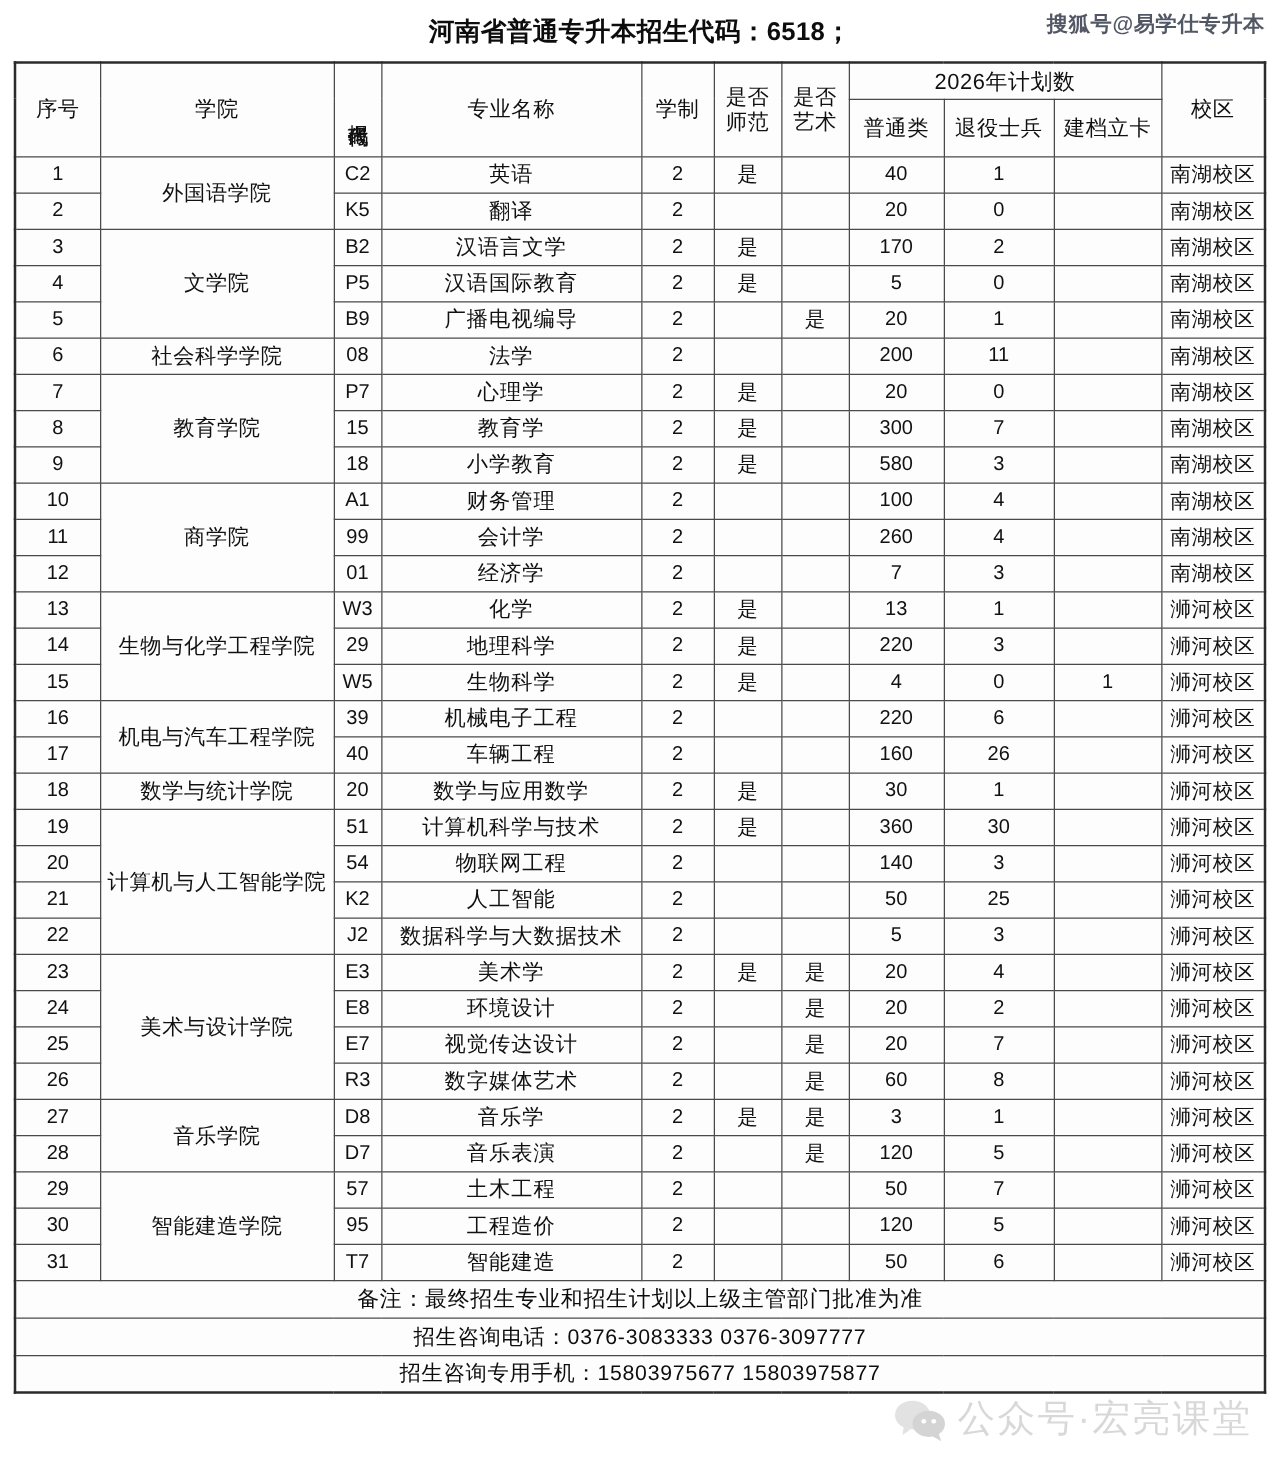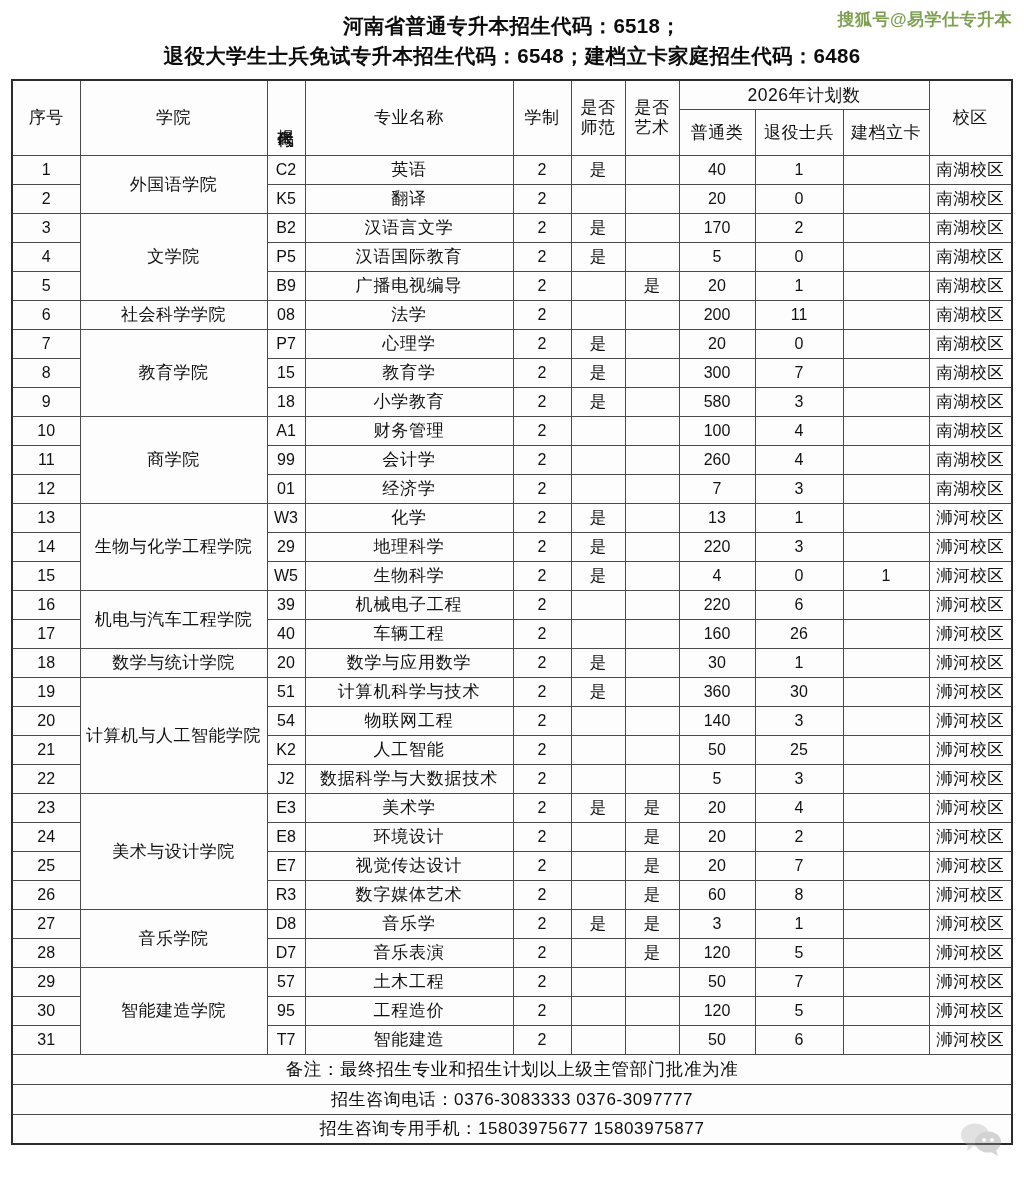--- a/index.html
+++ b/index.html
@@ -34,21 +34,21 @@
   }
 
   
   #sohu-watermark {
     position: absolute;
     top: 8px;
     right: 12px;
     font-family: "Liberation Sans", sans-serif;
     font-size: 17px;
     font-weight: bold;
-    color: #4d7c0f;
+    color: #0f172a;
     opacity: 0.72;
     letter-spacing: 0.5px;
     white-space: nowrap;
     text-shadow: 0 0 1px rgba(255,255,255,0.9);
     margin-left: 30px;
   }
 
   
   #plan-table {
     border-collapse: collapse;
@@ -128,21 +128,20 @@
     letter-spacing: 2px;
     white-space: nowrap;
   }
   .wechat-glyph { display:block; }
 </style>
 </head>
 <body>
 
 <div id="title-block">
   <div class="title-line">河南省普通专升本招生代码：6518；</div>
-  <div class="title-line">退役大学生士兵免试专升本招生代码：6548；建档立卡家庭招生代码：6486</div>
 </div>
 
 <div id="sohu-watermark">搜狐号@易学仕专升本</div>
 
 <table id="plan-table">
   <colgroup>
     <col style="width:68px">
     <col style="width:187px">
     <col style="width:38px">
     <col style="width:208px">
@@ -577,13 +576,14 @@
   <span>
     <svg class="wechat-glyph" width="42" height="34" viewBox="0 0 42 34" aria-hidden="true">
       <ellipse cx="15" cy="13" rx="14" ry="11.5" fill="#b5b5b5"></ellipse>
       <polygon points="8,22 7,29 13,25" fill="#b5b5b5"></polygon>
       <ellipse cx="28" cy="20" rx="13" ry="10.5" fill="#8f8f8f"></ellipse>
       <polygon points="36,28 38,34 31,30" fill="#8f8f8f"></polygon>
       <circle cx="24" cy="18" r="1.9" fill="#ffffff"></circle>
       <circle cx="32" cy="18" r="1.9" fill="#ffffff"></circle>
     </svg>
   </span>
+  <span class="wm-text">公众号·宏亮课堂</span>
 </div>
 
 </body></html>

